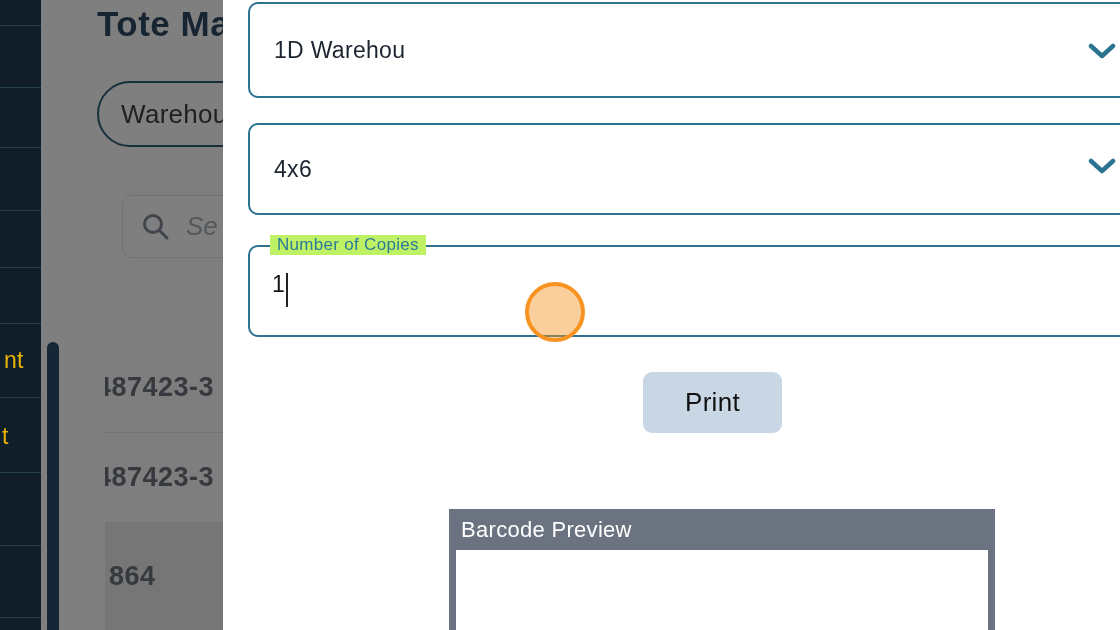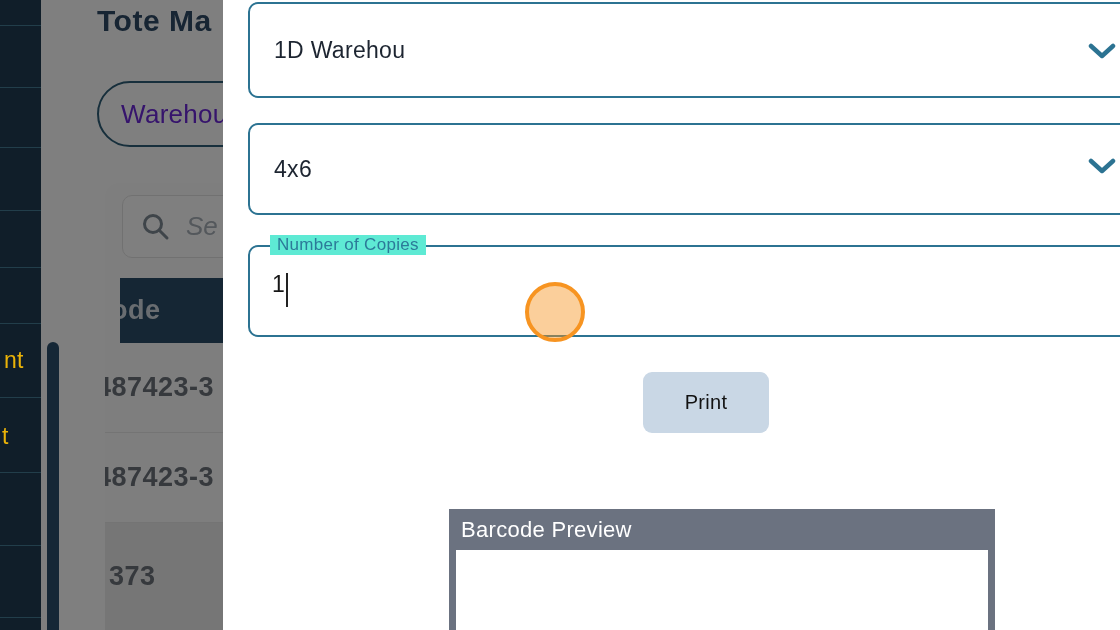--- a/index.html
+++ b/index.html
@@ -2,25 +2,25 @@
 <html><head>
 <meta charset="utf-8">
 <style>
   * { margin:0; padding:0; box-sizing:border-box; }
   html,body { width:1120px; height:630px; overflow:hidden; background:#fff;
               font-family:"Liberation Sans", sans-serif; }
   .screen { position:relative; width:1120px; height:630px; overflow:hidden; }
 
   
   .page { position:absolute; inset:0; background:#ffffff; }
-  .page-title { position:absolute; left:97px; top:4px; font-size:30px; font-weight:700;
+  .page-title { position:absolute; left:97px; top:4px; font-size:35px; font-weight:700;
                 color:#2e4a66; letter-spacing:.5px; white-space:nowrap; }
   .filter-chip { position:absolute; left:97px; top:81px; width:190px; height:66px;
                  border:2.5px solid #2f5f78; border-radius:33px; display:flex; align-items:center;
-                 padding-left:22px; font-size:26px; color:#6d28d9; font-weight:500;
+                 padding-left:22px; font-size:26px; color:#404040; font-weight:500;
                  letter-spacing:.3px; }
   .card { position:absolute; left:105px; top:183px; width:1015px; height:447px;
           background:#fdfdfd; border-top-left-radius:14px; }
   .search-box { position:absolute; left:17px; top:12px; width:140px; height:63px;
                 background:#ffffff; border:1.5px solid #e3e3e3; border-radius:10px;
                 display:flex; align-items:center; overflow:hidden; }
   .search-box svg { margin-left:18px; flex:none; }
   .search-placeholder { font-style:italic; font-size:26px; color:#a8b0b8; margin-left:16px;
                         white-space:nowrap; }
   .table-header { position:absolute; left:15px; top:95px; width:125px; height:65px;
@@ -51,30 +51,30 @@
   .select-box { position:absolute; left:25px; width:886px; border:2.5px solid #2c7392;
                 border-radius:10px; background:#fff; display:flex; align-items:center;
                 padding-left:24px; font-size:23px; color:#1d2531; letter-spacing:.3px; }
   .sel-1 { top:2px; height:96px; }
   .sel-2 { top:123px; height:92px; }
   .chevron { position:absolute; left:865px; }
   .chev-1 { top:43px; } .chev-2 { top:158px; }
 
   .copies-field { position:absolute; left:25px; top:245px; width:886px; height:92px;
                   border:2.5px solid #2c7392; border-radius:10px; background:#fff; }
-  .copies-label { position:absolute; top:-12px; left:20px; background:#5eead4; padding:0 7px;
+  .copies-label { position:absolute; top:-12px; left:20px; background:#bef264; padding:0 7px;
                   font-size:17px; color:#2c7a99; font-weight:500; letter-spacing:.3px; }
   .copies-input { position:absolute; left:22px; top:24px; width:120px; border:none; outline:none;
                   font-family:"Liberation Sans", sans-serif; font-size:23px; color:#161616;
                   background:transparent; }
   .caret { position:absolute; left:36px; top:26px; width:2px; height:34px; background:#222; }
 
-  .print-btn { position:absolute; left:420px; top:372px; width:126px; height:61px;
+  .print-btn { position:absolute; left:420px; top:372px; width:139px; height:61px;
                background:#c9d7e5; border:none; border-radius:9px; font-family:"Liberation Sans",sans-serif;
-               font-size:20px; color:#121212; font-weight:500; letter-spacing:.3px; cursor:pointer; }
+               font-size:26px; color:#121212; font-weight:500; letter-spacing:.3px; cursor:pointer; }
 
   .preview { position:absolute; left:182px; top:509px; width:590px; height:143px;padding-left:44px; }
   .preview-header { height:41px; background:#6b7280; color:#ffffff; font-size:22px;
                     display:flex; align-items:center; padding-left:12px; letter-spacing:.3px; }
   .preview-body { height:102px; background:#ffffff; border-left:7px solid #6b7280;
                   border-right:7px solid #6b7280; }
 
   
   .click-circle { position:absolute; left:525px; top:282px; width:60px; height:60px;
                   border:4px solid #f79421; border-radius:50%;
@@ -94,33 +94,30 @@
 
     <div class="card">
       <div class="search-box">
         <svg width="29" height="29" viewBox="0 0 29 29">
           <circle cx="12" cy="12" r="8.5" fill="none" stroke="#7f8a94" stroke-width="3"></circle>
           <line x1="18.5" y1="18.5" x2="26" y2="26" stroke="#7f8a94" stroke-width="3" stroke-linecap="round"></line>
         </svg>
         <span class="search-placeholder">Se</span>
       </div>
 
-      <div class="table-header">
-        <span>ode</span>
-      </div>
 
       <div class="table-rows">
         <div class="table-row">
           <span>487423-3</span>
         </div>
         <div class="table-row">
           <span>487423-3</span>
         </div>
         <div class="table-row striped">
-          <span>373</span>
+          <span>864</span>
         </div>
       </div>
     </div>
 
     <div class="scroll-bar"></div>
   </div>
 
   <div class="backdrop"></div>
 
   <div class="sidebar">

